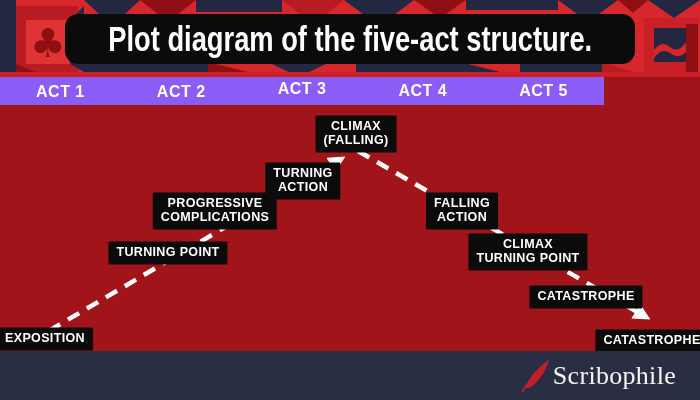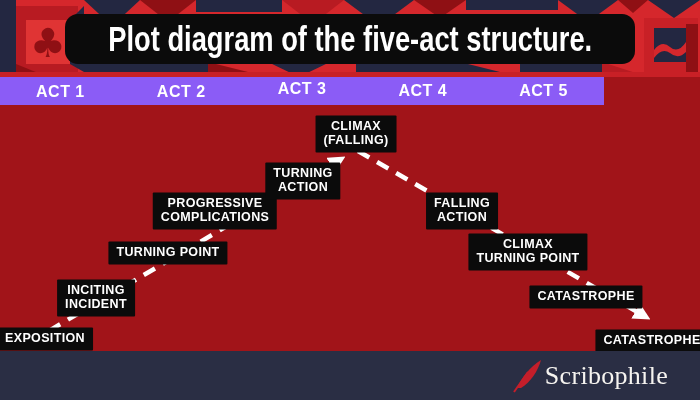--- a/index.html
+++ b/index.html
@@ -40,21 +40,21 @@
     background:#0b0b0b;color:#fff;border-radius:1px;
     padding:4px 8px 5px;text-align:center;
     font-weight:700;font-size:12.5px;line-height:1.13;letter-spacing:.35px;
     white-space:nowrap;
   }
   .pp-box span{display:block;}
   
   .footer{
     position:absolute;left:0;top:351px;width:700px;height:49px;
     background:#2a2e44;display:flex;align-items:center;justify-content:flex-end;
-    padding-right:32px;box-sizing:border-box;z-index:2;
+    padding-right:24px;box-sizing:border-box;z-index:2;
   }
   .brand{display:flex;align-items:center;gap:2px;}
   .brand-name{
     font-family:"Liberation Serif",serif;color:#f6f4f0;font-size:26px;letter-spacing:.3px;
   }
 </style>
 </head>
 <body>
 
 <div id="stage">
@@ -118,24 +118,20 @@
       </marker>
     </defs>
     <path d="M30 342 L341 159" fill="none" stroke="#ffffff" stroke-width="4.5" stroke-dasharray="13 9" marker-end="url(#arrowhead)"></path>
     <path d="M358 151 L646 317" fill="none" stroke="#ffffff" stroke-width="4.5" stroke-dasharray="13 9" marker-end="url(#arrowhead)"></path>
   </svg>
 
   <div class="pp-box" style="left:45px;top:339px">
     <span>EXPOSITION</span>
     <span></span>
   </div>
-  <div class="pp-box" style="left:96px;top:298px">
-    <span>INCITING</span>
-    <span>INCIDENT</span>
-  </div>
   <div class="pp-box" style="left:168px;top:253px">
     <span>TURNING POINT</span>
   </div>
   <div class="pp-box" style="left:215px;top:211px">
     <span>PROGRESSIVE</span>
     <span>COMPLICATIONS</span>
   </div>
   <div class="pp-box" style="left:303px;top:181px">
     <span>TURNING</span>
     <span>ACTION</span>

